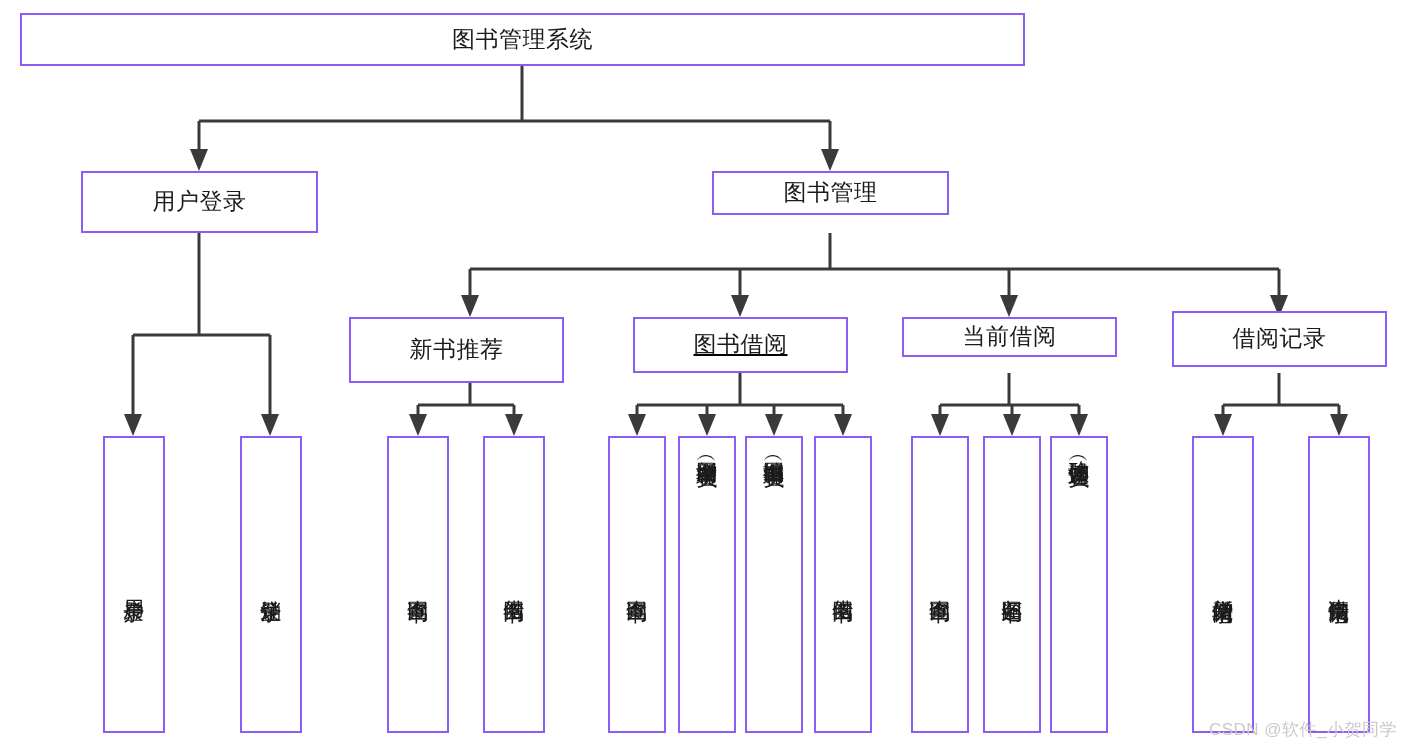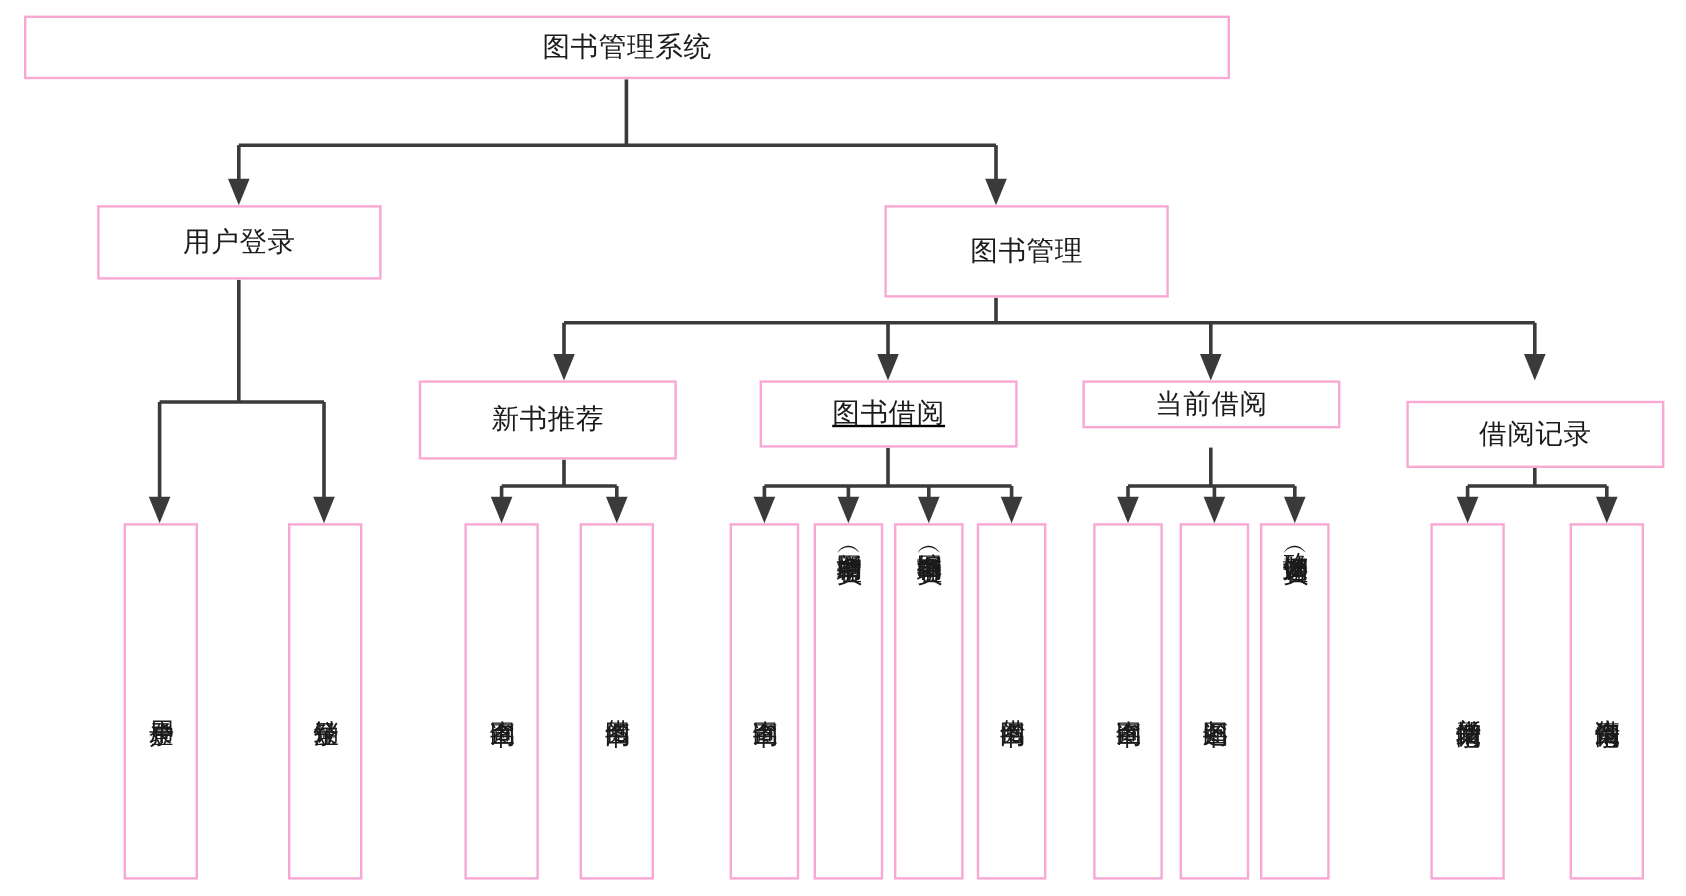--- a/index.html
+++ b/index.html
@@ -20,21 +20,21 @@
   #diagram-svg {
     position: absolute;
     left: 0;
     top: 0;
     width: 1405px;
     height: 747px;
   }
   .node-box {
     position: absolute;
     box-sizing: border-box;
-    border: 2px solid #f9a8d4;
+    border: 2px solid #8b5cf6;
     background: #ffffff;
     display: flex;
     align-items: center;
     justify-content: center;
     overflow: hidden;
   }
   .node-label-h {
     font-size: 23px;
     color: #1b1b1b;
     line-height: 1.1;
@@ -131,33 +131,33 @@
       </g>
   </svg>
 
   <div id="node-layer">
       <div class="node-box" style="left: 20px; top: 13px; width: 1005px; height: 53px;">
         <span class="node-label-h">图书管理系统</span>
       </div>
       <div class="node-box" style="left: 81px; top: 171px; width: 237px; height: 62px;">
         <span class="node-label-h">用户登录</span>
       </div>
-      <div class="node-box" style="left: 737px; top: 171px; width: 237px; height: 77px;">
+      <div class="node-box" style="left: 712px; top: 171px; width: 237px; height: 44px;">
         <span class="node-label-h">图书管理</span>
       </div>
       <div class="node-box" style="left: 349px; top: 317px; width: 215px; height: 66px;">
         <span class="node-label-h">新书推荐</span>
       </div>
       <div class="node-box" style="left: 633px; top: 317px; width: 215px; height: 56px; text-decoration: underline;">
         <span class="node-label-h">图书借阅</span>
       </div>
       <div class="node-box" style="left: 902px; top: 317px; width: 215px; height: 40px;">
         <span class="node-label-h">当前借阅</span>
       </div>
-      <div class="node-box" style="left: 1172px; top: 334px; width: 215px; height: 56px;">
+      <div class="node-box" style="left: 1172px; top: 311px; width: 215px; height: 56px;">
         <span class="node-label-h">借阅记录</span>
       </div>
       <div class="node-box vertical centered" style="left: 103px; top: 436px; width: 62px; height: 297px;">
         <span class="node-label-v">用户登录</span>
       </div>
       <div class="node-box vertical centered" style="left: 240px; top: 436px; width: 62px; height: 297px;">
         <span class="node-label-v">注销登录</span>
       </div>
       <div class="node-box vertical centered" style="left: 387px; top: 436px; width: 62px; height: 297px;">
         <span class="node-label-v">查询图书</span>
@@ -187,14 +187,15 @@
         <span class="node-label-v">确认归还（管理员）</span>
       </div>
       <div class="node-box vertical centered" style="left: 1192px; top: 436px; width: 62px; height: 297px;">
         <span class="node-label-v">新增借阅记录</span>
       </div>
       <div class="node-box vertical centered" style="left: 1308px; top: 436px; width: 62px; height: 297px;">
         <span class="node-label-v">查询借阅记录</span>
       </div>
     </div>
 
+  <div id="watermark">CSDN @软件_小贺同学</div>
 
 </div>
 
 </body></html>

